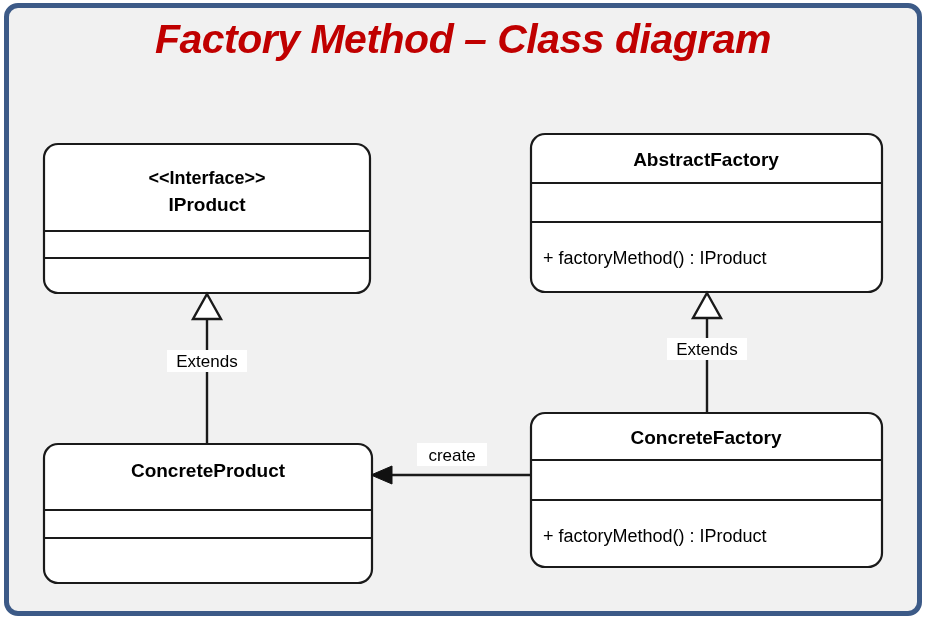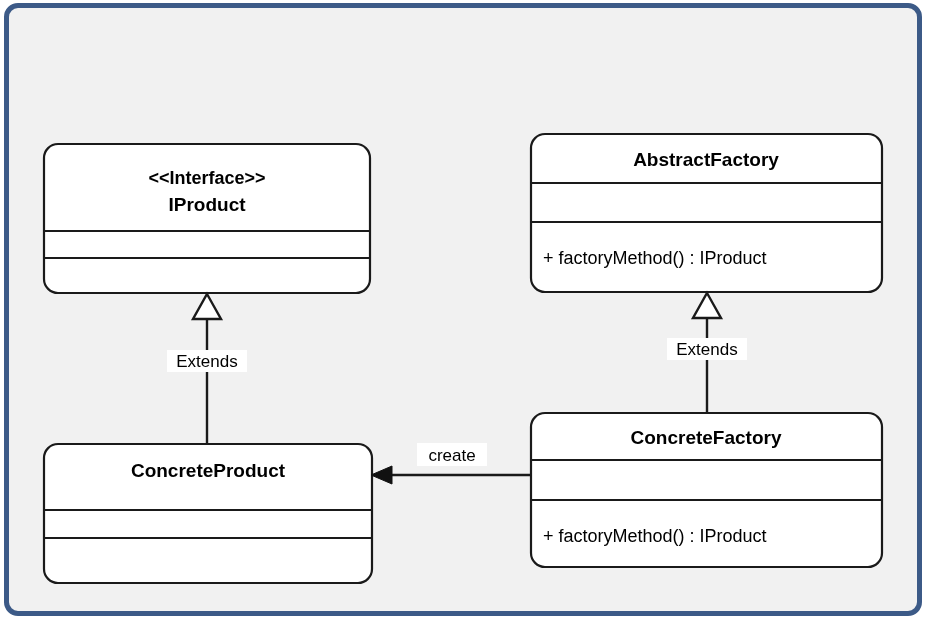--- a/index.html
+++ b/index.html
@@ -105,20 +105,21 @@
     fill: #000000;
   }
 </style>
 </head>
 <body>
 
 <div id="slide">
 
   <div id="slide-frame"></div>
 
+  <div id="diagram-title">Factory Method – Class diagram</div>
 
   <svg id="diagram-canvas" viewBox="0 0 926 621">
 
     
     <g>
       <rect class="uml-box-shape" x="44" y="144" width="326" height="149" rx="14" ry="14"></rect>
       <line class="uml-divider" x1="44" y1="231" x2="370" y2="231"></line>
       <line class="uml-divider" x1="44" y1="258" x2="370" y2="258"></line>
       <text class="uml-stereotype" x="207" y="184" text-anchor="middle">&lt;&lt;Interface&gt;&gt;</text>
       <text class="uml-class-name" x="207" y="211" text-anchor="middle">IProduct</text>

